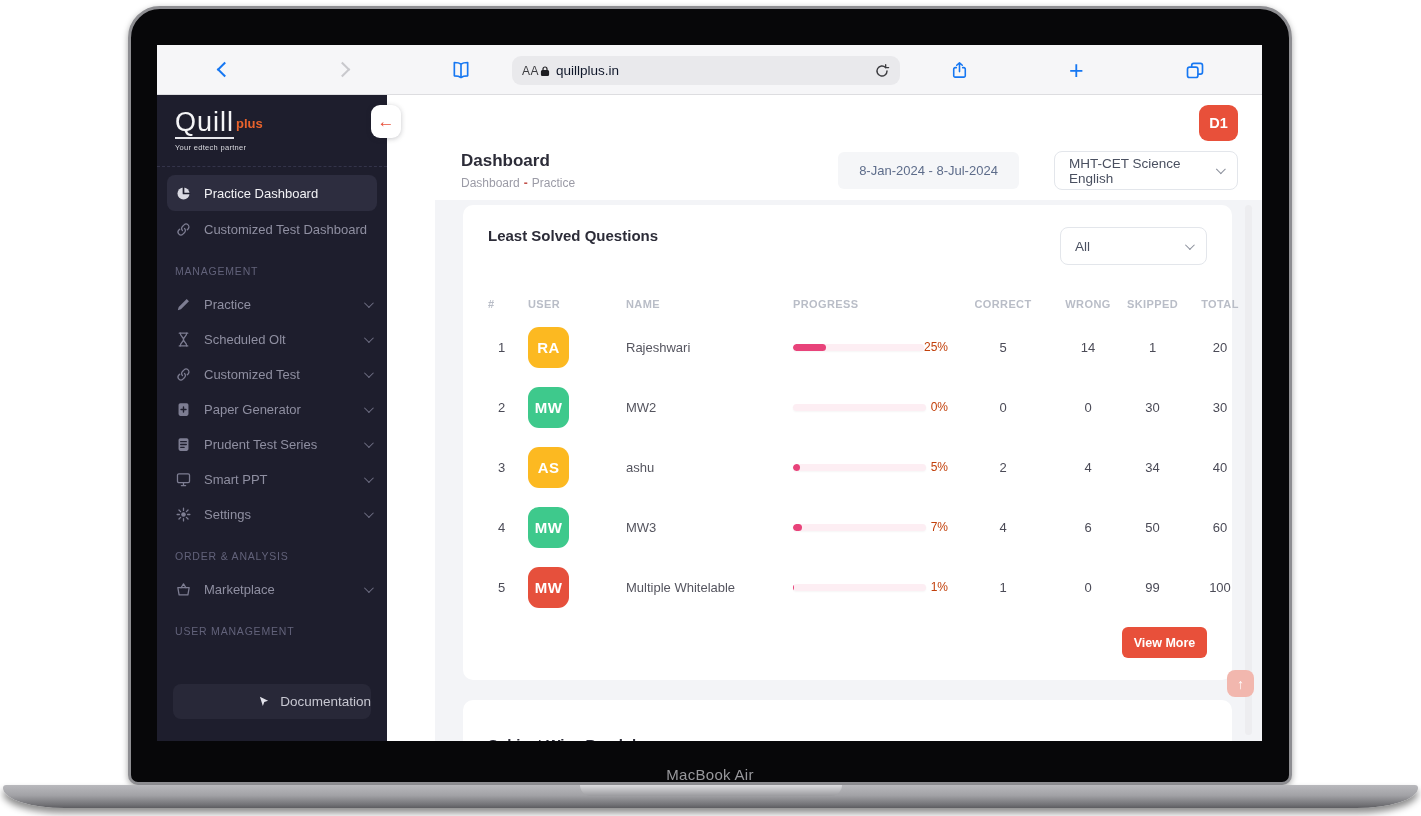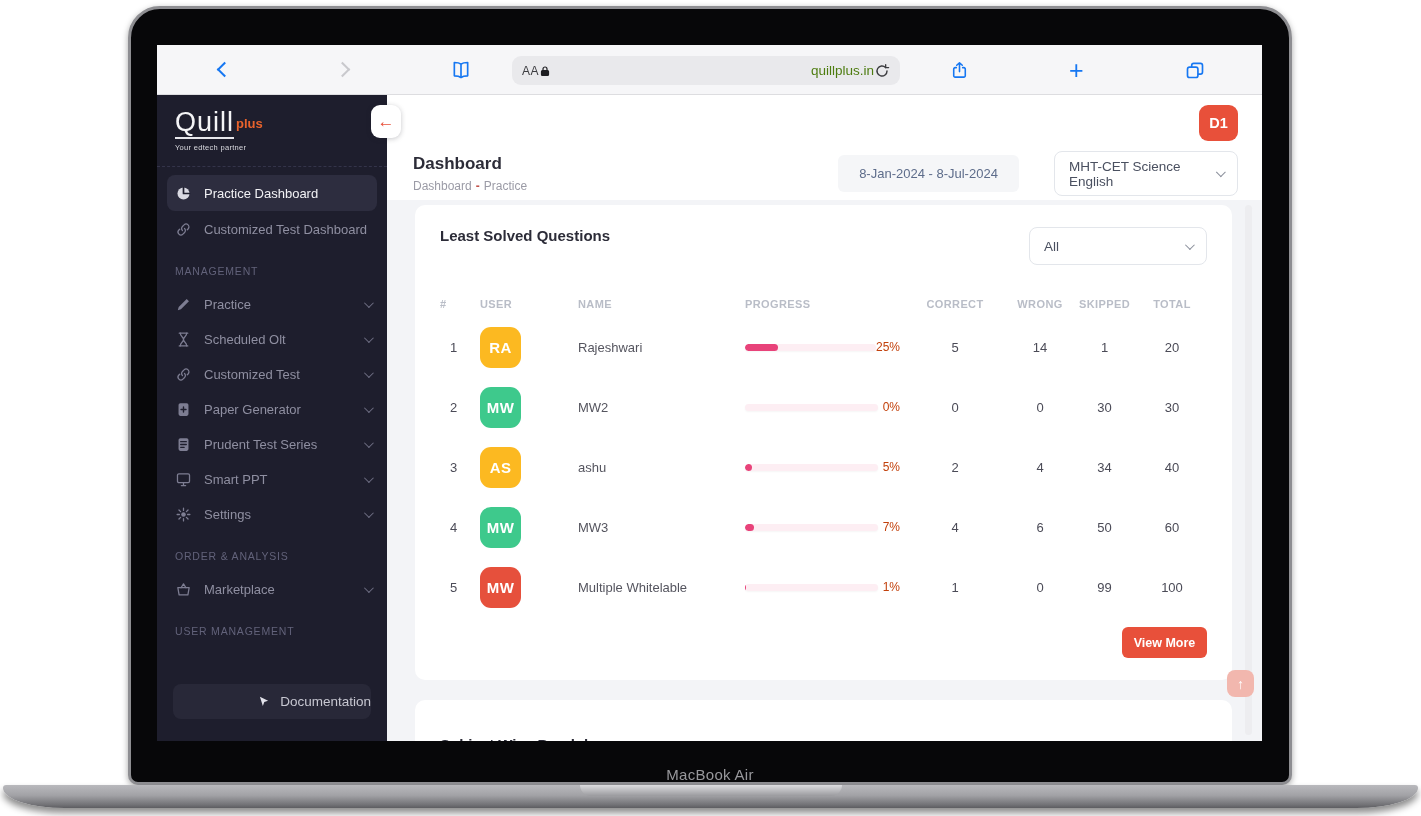--- a/index.html
+++ b/index.html
@@ -26,21 +26,21 @@
 
   
   .toolbar { position:relative; width:100%; height:50px; background:#f6f6f8; border-bottom:1px solid #dddde0; }
   .tb-icon { position:absolute; top:50%; transform:translateY(-50%); color:#1677f2; cursor:default; }
   .tb-chev { display:inline-block; width:11px; height:11px; border-right:2.5px solid #1677f2; border-bottom:2.5px solid #1677f2; }
   .tb-chev.back { transform:rotate(135deg); }
   .tb-chev.fwd  { border-color:#c9c9cd; transform:rotate(-45deg); }
   .url-pill { position:absolute; left:355px; top:11px; width:388px; height:29px; background:#e9e9ec;
     border-radius:9px; display:flex; align-items:center; padding:0 10px; }
   .reader-aa { font-size:12px; color:#3c3c40; letter-spacing:.5px; }
-  .url-center { flex:1; display:flex; align-items:center; justify-content:space-between; gap:5px; color:#4d7c0f; font-size:13.5px; }
+  .url-center { flex:1; display:flex; align-items:center; justify-content:flex-start; gap:5px; color:#0f172a; font-size:13.5px; }
   .tb-svg { display:inline-block; vertical-align:middle; }
 
   
   .app-body { position:absolute; top:50px; left:0; width:1105px; height:646px; display:flex; }
 
   
   .sidebar { position:relative; width:230px; height:100%; background:#1e1e2d; flex:0 0 230px; color:#8f8fa1; }
   .logo-block { padding:13px 0 0 18px; }
   .logo-line { display:flex; align-items:flex-start; }
   .logo-quill { color:#f4f4f6; font-size:27px; font-weight:400; letter-spacing:1px; border-bottom:2px solid #e7e7ec; line-height:1.05; padding-bottom:1px; }
@@ -54,43 +54,43 @@
   .ni-icon { width:17px; height:17px; color:#7d7d92; flex:0 0 17px; display:flex; align-items:center; justify-content:center; }
   .ni-chev { position:absolute; right:16px; width:7px; height:7px; border-right:1.6px solid #6d6d82; border-bottom:1.6px solid #6d6d82; transform:rotate(45deg) translateY(-2px); }
   .section-title { font-size:10.5px; letter-spacing:.8px; color:#62627a; padding:0 18px; margin:18px 0 10px 0; font-weight:400; }
   .primary-group { margin-top:2px; }
   .primary-group .nav-item { height:36px; }
   .doc-button { position:absolute; left:16px; right:16px; bottom:22px; height:35px; background:#282838;
     border-radius:8px; display:flex; align-items:center; justify-content:flex-end; gap:9px; color:#c7c7d1; font-size:13.5px; cursor:pointer; }
   .doc-button .ni-icon { color:#e2e2ea; width:15px; flex:0 0 15px; }
 
   
-  .main-col { position:relative; flex:1; height:100%; background:#ffffff; }
+  .main-col { position:relative; flex:1; height:100%; background:#ffffff;margin-left:48px; }
   .collapse-btn { position:absolute; left:214px; top:10px; width:30px; height:33px; background:#ffffff;
     border-radius:9px; box-shadow:0 1px 5px rgba(30,30,45,.25); display:flex; align-items:center; justify-content:center;
     color:#e8503a; font-size:17px; font-weight:700; z-index:30; cursor:pointer; }
   .d1-badge { position:absolute; right:24px; top:10px; width:39px; height:36px; background:#e8503a; border-radius:9px;
     color:#ffffff; font-size:14.5px; font-weight:700; display:flex; align-items:center; justify-content:center; cursor:pointer; }
   .header-row { position:absolute; left:26px; top:56px; right:24px; display:flex; align-items:center; }
   .page-title { font-size:17px; font-weight:700; color:#2c2c38; }
   .breadcrumb { font-size:12px; color:#9b9ba6; margin-top:5px; }
   .breadcrumb .sep { color:#c2524b; margin:0 4px; font-weight:700; }
   .header-right { margin-left:auto; display:flex; align-items:center; gap:35px; }
   .date-box { width:181px; height:37px; background:#f5f6f8; border-radius:6px; display:flex; align-items:center; justify-content:center;
     color:#5d6c8a; font-size:13px; cursor:pointer; }
-  .select-box { width:184px; height:45px; background:#ffffff; border:1px solid #e3e6eb; border-radius:8px;
+  .select-box { width:184px; height:39px; background:#ffffff; border:1px solid #e3e6eb; border-radius:8px;
     display:flex; align-items:center; padding:8px 14px; color:#4a5060; font-size:13.5px; cursor:pointer; }
   .select-box .chev { margin-left:auto; width:7px; height:7px; border-right:1.6px solid #8a8f9b; border-bottom:1.6px solid #8a8f9b; transform:rotate(45deg) translateY(-2px); }
 
   .scroll-area { position:absolute; left:0; right:0; top:105px; bottom:0; background:#f3f4f7; overflow:hidden; }
   .card { position:relative; margin:5px 30px 0 28px; background:#ffffff; border-radius:10px; padding:22px 25px; }
   .card-head { display:flex; align-items:flex-start; }
   .card-title { font-size:15px; font-weight:700; color:#2c2c38; }
   .card-sub { font-size:12.5px; color:#b6b9c1; margin-top:7px; }
-  .filter-select { margin-left:auto; width:178px; height:38px; background:#ffffff; border:1px solid #e3e6eb; border-radius:8px;
+  .filter-select { margin-left:auto; width:147px; height:38px; background:#ffffff; border:1px solid #e3e6eb; border-radius:8px;
     display:flex; align-items:center; padding:0 14px; color:#4a5060; font-size:13.5px; cursor:pointer; }
   .filter-select .chev { margin-left:auto; width:7px; height:7px; border-right:1.6px solid #8a8f9b; border-bottom:1.6px solid #8a8f9b; transform:rotate(45deg) translateY(-2px); }
 
   .tgrid { display:grid; grid-template-columns:40px 98px 167px 157px 106px 64px 65px 70px; align-items:center; }
   .thead { margin-top:26px; height:26px; font-size:11px; font-weight:700; letter-spacing:.4px; color:#b9bdc7; }
   .thead .h { text-align:left; }
   .thead .h.ctr { text-align:center; }
   .trow { height:60px; }
   .trow .rank { font-size:13px; color:#4b4b57; padding-left:10px; }
   .avatar { display:inline-flex; width:41px; height:41px; border-radius:11px; align-items:center; justify-content:center;

